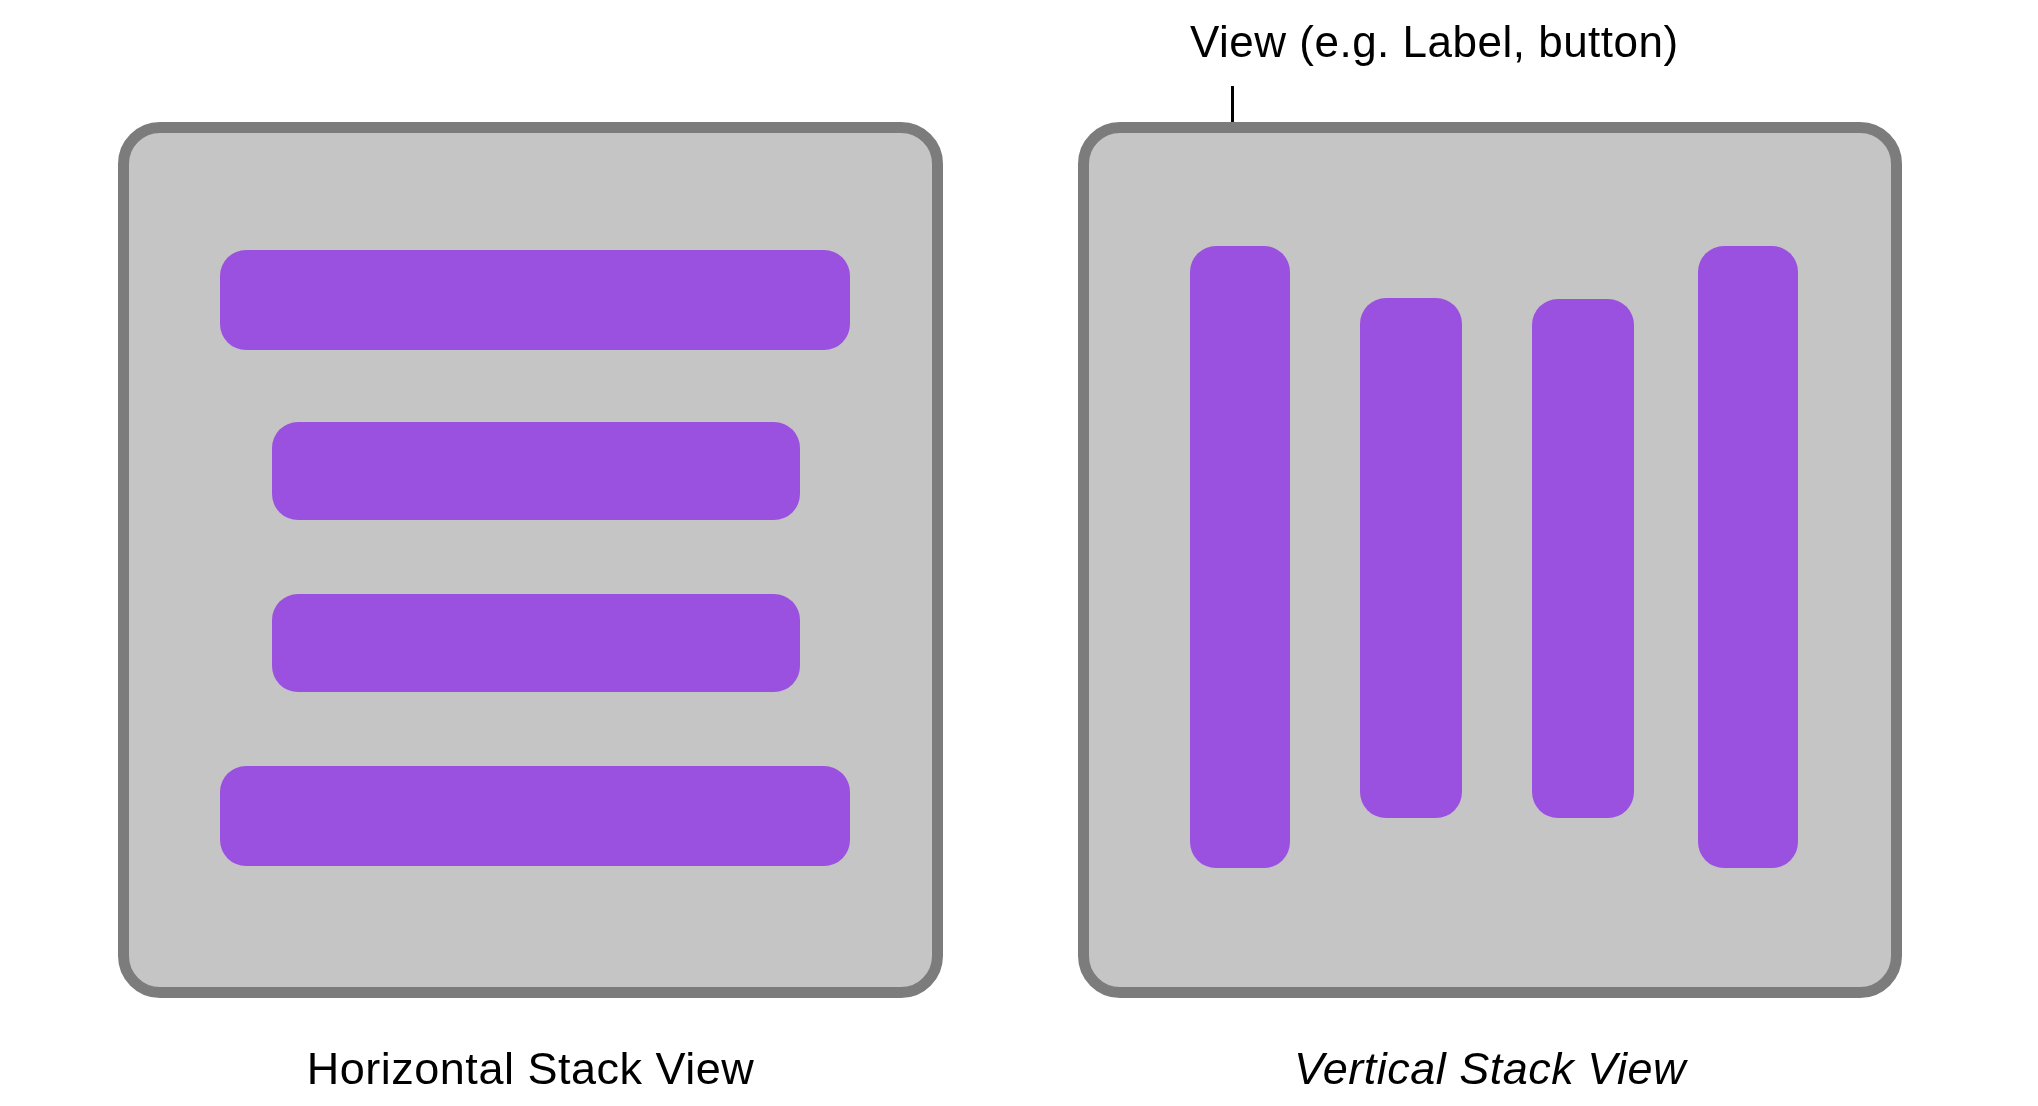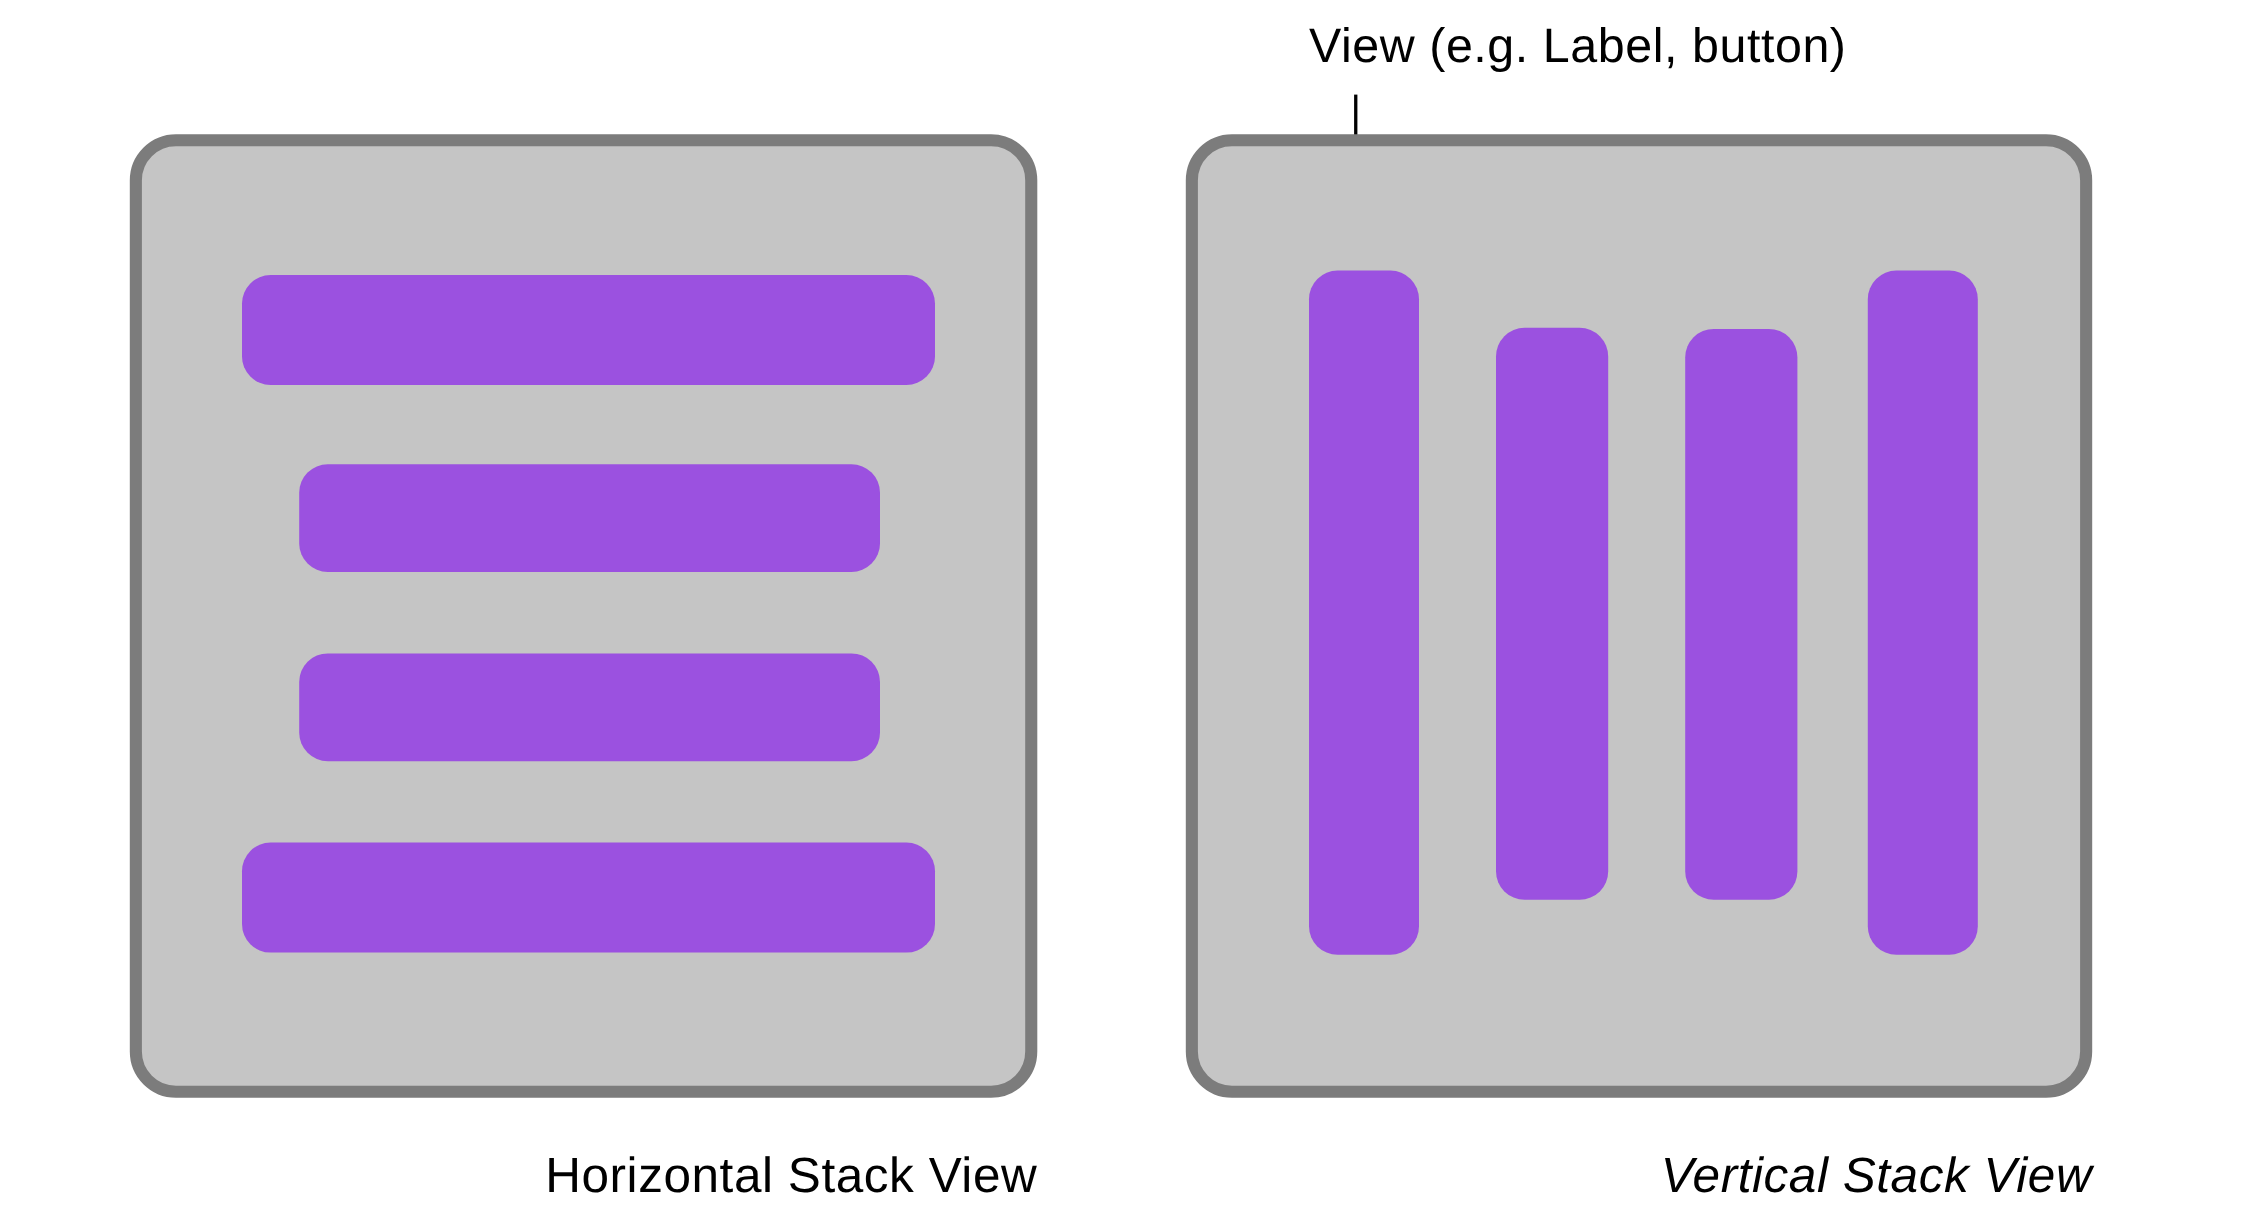--- a/index.html
+++ b/index.html
@@ -62,21 +62,21 @@
     width: 3px;
     height: 188px;
     background: var(--line, #000000);
   }
   .caption {
     position: absolute;
     top: 1044px;
     font-size: 45px;
     line-height: 1.1;
     letter-spacing: 0.5px;
-    text-align: right;
+    text-align: center;
     white-space: nowrap;
   }
   #caption-horizontal { left: 118px;  width: 825px; }
   #caption-vertical   { left: 1078px; width: 824px; font-style: italic; }
 </style>
 </head>
 <body>
 
 <div class="stage">
 

